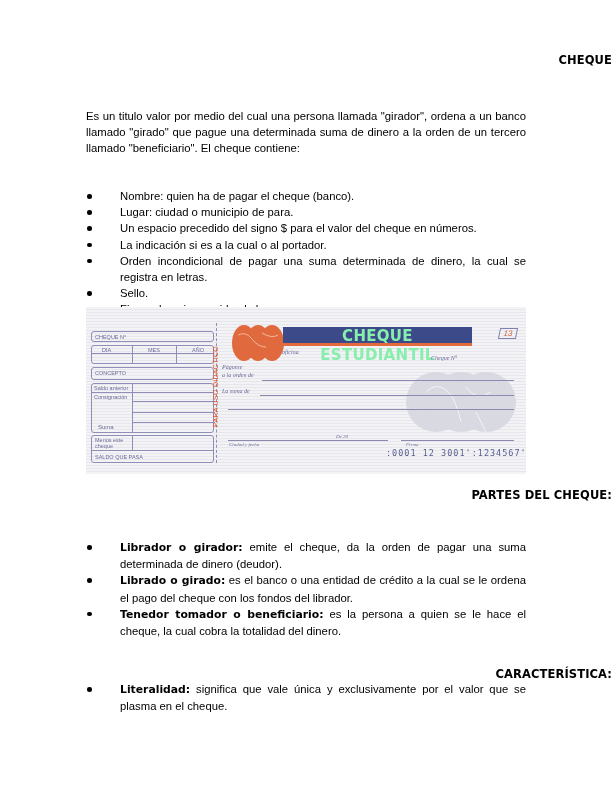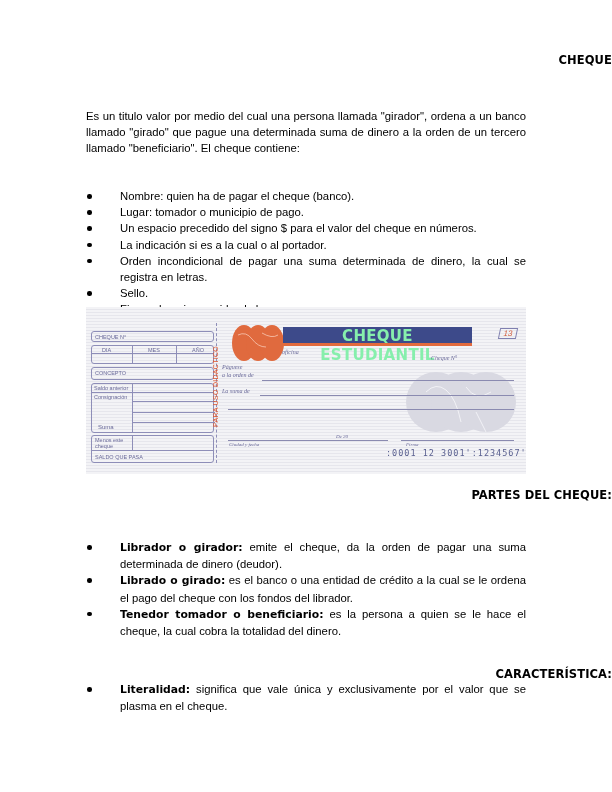--- a/index.html
+++ b/index.html
@@ -31,21 +31,21 @@
   </style>
 </head>
 <body>
 
 <div class="title" style="top:53px;">CHEQUE</div>
 
 <p class="para" style="top:108px;">Es un titulo valor por medio del cual una persona llamada "girador", ordena a un banco llamado "girado" que pague una determinada suma de dinero a la orden de un tercero llamado "beneficiario". El cheque contiene:</p>
 
 <ul class="list" style="top:164px;margin-top:24px;">
   <li><span class="bullet"></span><span>Nombre: quien ha de pagar el cheque (banco).</span></li>
-  <li><span class="bullet"></span><span>Lugar: tomador o municipio de pago.</span></li>
+  <li><span class="bullet"></span><span>Lugar: ciudad o municipio de para.</span></li>
   <li><span class="bullet"></span><span>Un espacio precedido del signo $ para el valor del cheque en números.</span></li>
   <li><span class="bullet"></span><span>La indicación si es a la cual o al portador.</span></li>
   <li><span class="bullet"></span><span>Orden incondicional de pagar una suma determinada de dinero, la cual se registra en letras.</span></li>
   <li><span class="bullet"></span><span>Sello.</span></li>
   <li><span class="bullet"></span><span>Firma: de quien expide el cheque.</span></li>
 </ul>
 
 <div class="cheque">
   <div class="stub">
     <div class="sbox" style="left:5px;top:24px;width:123px;height:11px;">

